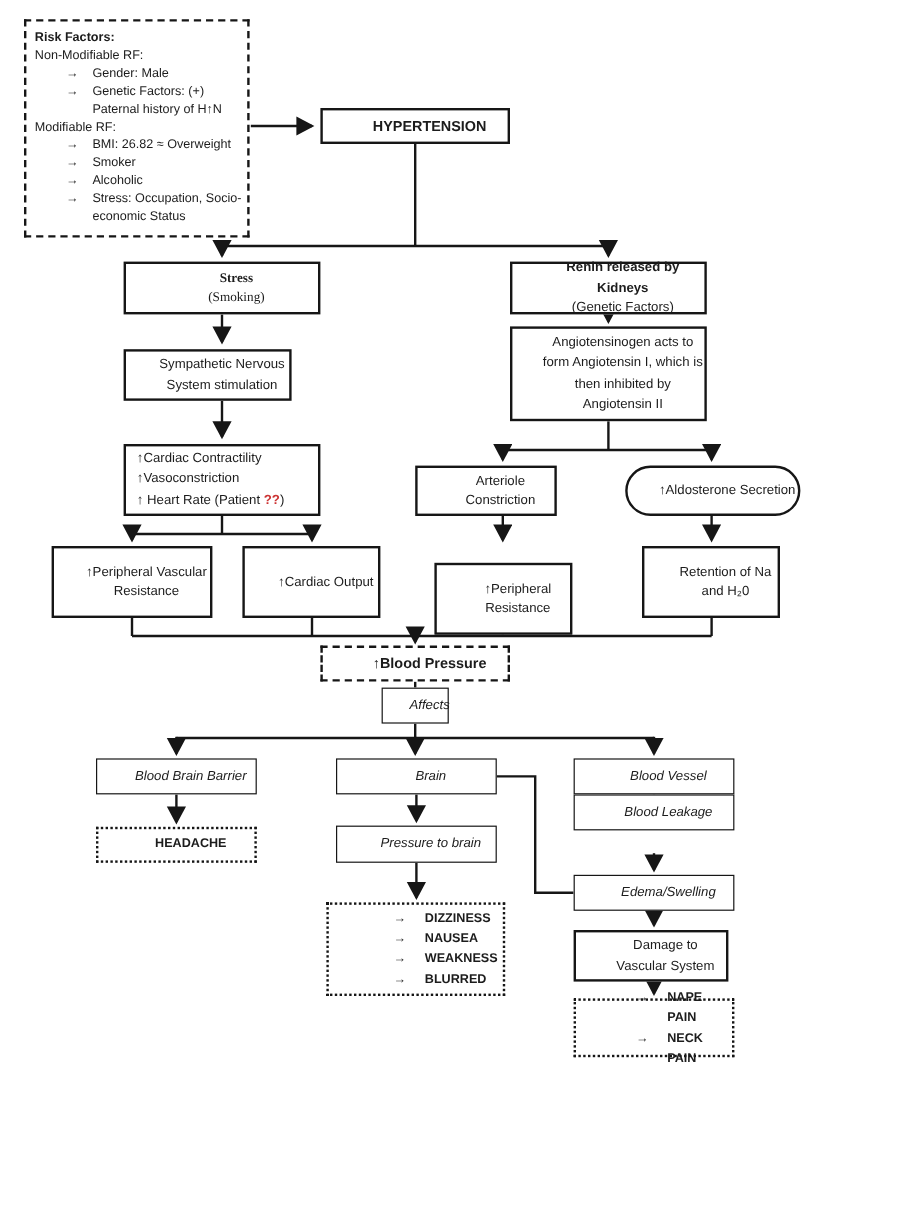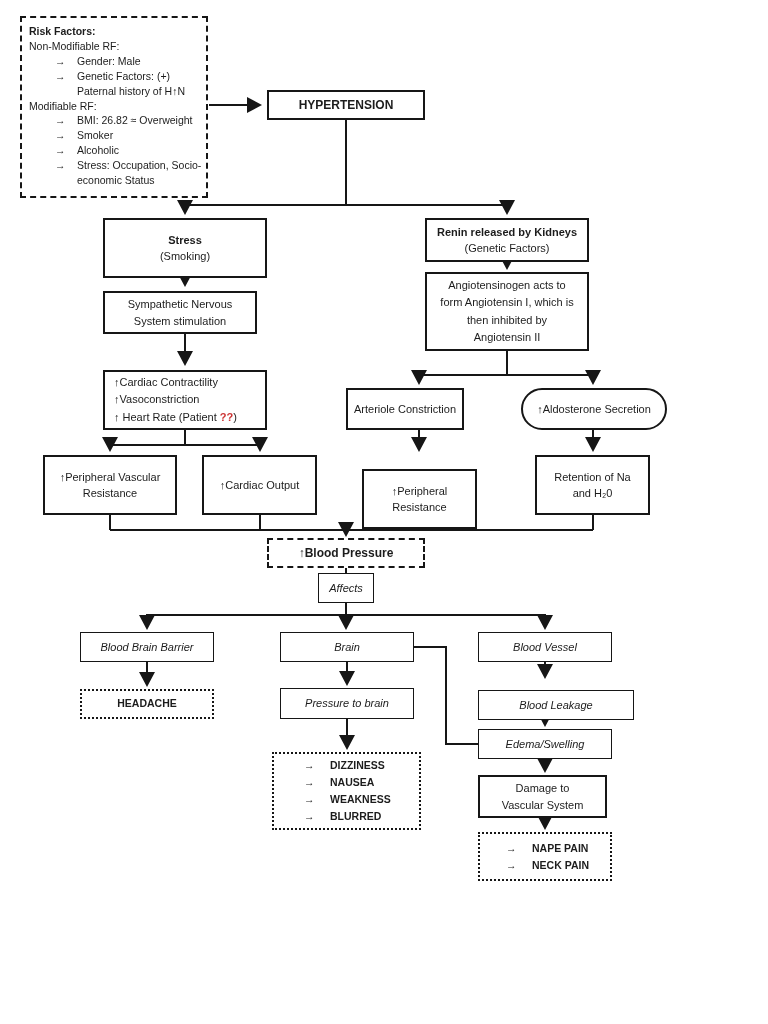--- a/index.html
+++ b/index.html
@@ -11,21 +11,21 @@
     color:#1c1c1c;
     overflow:hidden;
   }
   svg.connectors { position:absolute; left:0; top:0; z-index:1; }
   .node {
     position:absolute; z-index:2;
     background:#ffffff;
     display:flex; flex-direction:column;
     justify-content:center; align-items:center;
     text-align:center;
-    font-size:11px; line-height:1.5;
+    font-size:11px; line-height:1.5;padding-left:24px;
   }
   .b-thick  { border:2.5px solid #161616; }
   .b-thin   { border:1.5px solid #161616;font-style:italic; }
   .b-dashed { border:2px dashed #161616; }
   .b-dotted { border:2px dotted #161616; }
   .bold { font-weight:bold; }
   .left-align { align-items:flex-start; text-align:left; padding-left:9px; }
   .red { color:#cc3333; font-weight:bold; }
 
   
@@ -141,31 +141,31 @@
     <span class="rf-arrow">→</span>
     <span>Stress: Occupation, Socio-</span>
   </div>
   <div class="rf-cont">economic Status</div>
 </div>
 
 <div class="node b-thick bold" style="left:267px; top:90px; width:158px; height:30px; font-size:12px;">
   <span>HYPERTENSION</span>
 </div>
 
-<div class="node b-thick" style="left:103px; top:218px; width:164px; height:60px;">
+<div class="node b-thick" style="left:103px; top:218px; width:164px; height:44px;font-family:Liberation Serif, serif;">
   <span class="bold">Stress</span>
   <span>(Smoking)</span>
 </div>
 
 <div class="node b-thick" style="left:425px; top:218px; width:164px; height:44px;">
   <span class="bold">Renin released by Kidneys</span>
   <span>(Genetic Factors)</span>
 </div>
 
-<div class="node b-thick" style="left:103px; top:291px; width:154px; height:43px;">
+<div class="node b-thick" style="left:103px; top:291px; width:140px; height:43px;">
   <span>Sympathetic Nervous</span>
   <span>System stimulation</span>
 </div>
 
 <div class="node b-thick" style="left:425px; top:272px; width:164px; height:79px; line-height:1.55;">
   <span>Angiotensinogen acts to</span>
   <span>form Angiotensin I, which is</span>
   <span>then inhibited by</span>
   <span>Angiotensin II</span>
 </div>
@@ -243,21 +243,21 @@
   <div class="sym-item">
     <span class="sym-arrow">→</span>
     <span>WEAKNESS</span>
   </div>
   <div class="sym-item">
     <span class="sym-arrow">→</span>
     <span>BLURRED</span>
   </div>
 </div>
 
-<div class="node b-thin" style="left:478px; top:662px; width:156px; height:30px;margin-top:28px;">
+<div class="node b-thin" style="left:478px; top:662px; width:134px; height:30px;">
   <span>Blood Leakage</span>
 </div>
 
 <div class="node b-thin" style="left:478px; top:729px; width:134px; height:30px;">
   <span>Edema/Swelling</span>
 </div>
 
 <div class="node b-thick" style="left:478px; top:775px; width:129px; height:43px;">
   <span>Damage to</span>
   <span>Vascular System</span>

